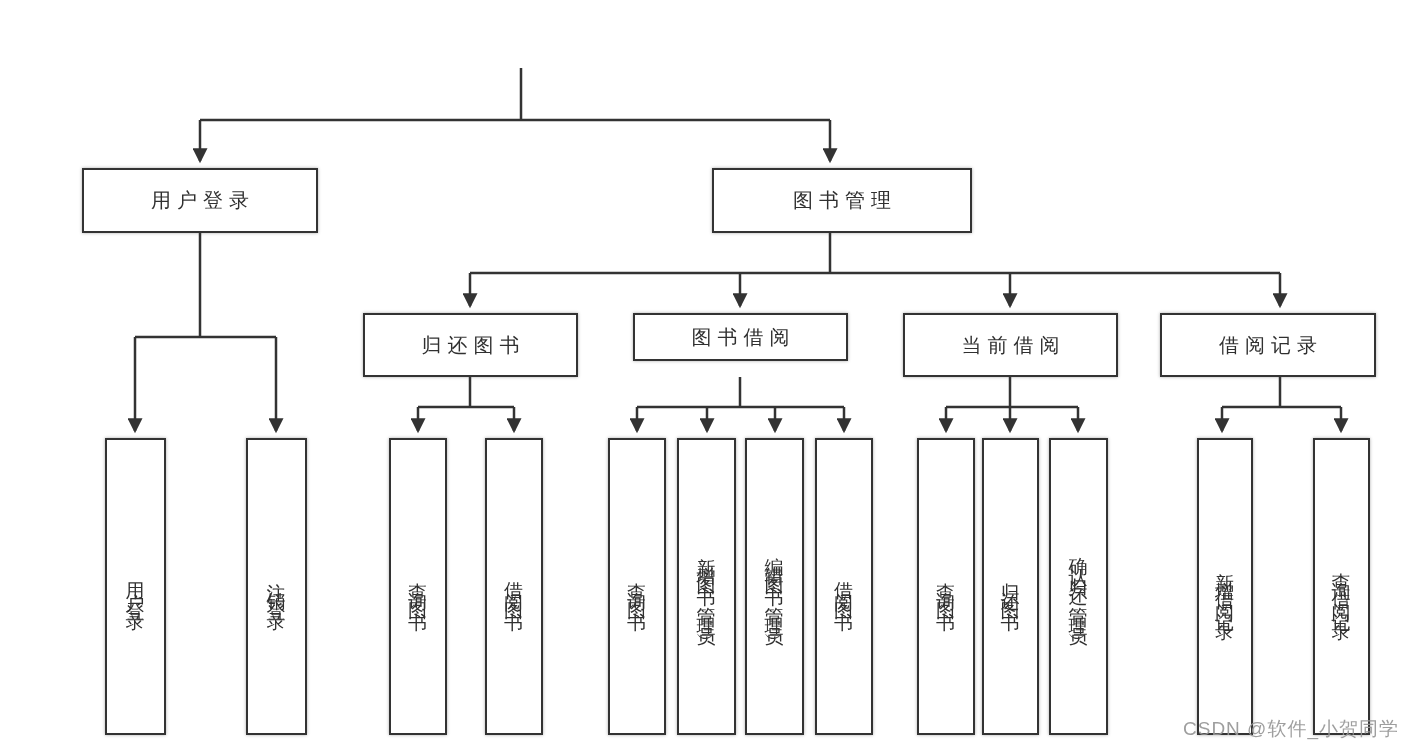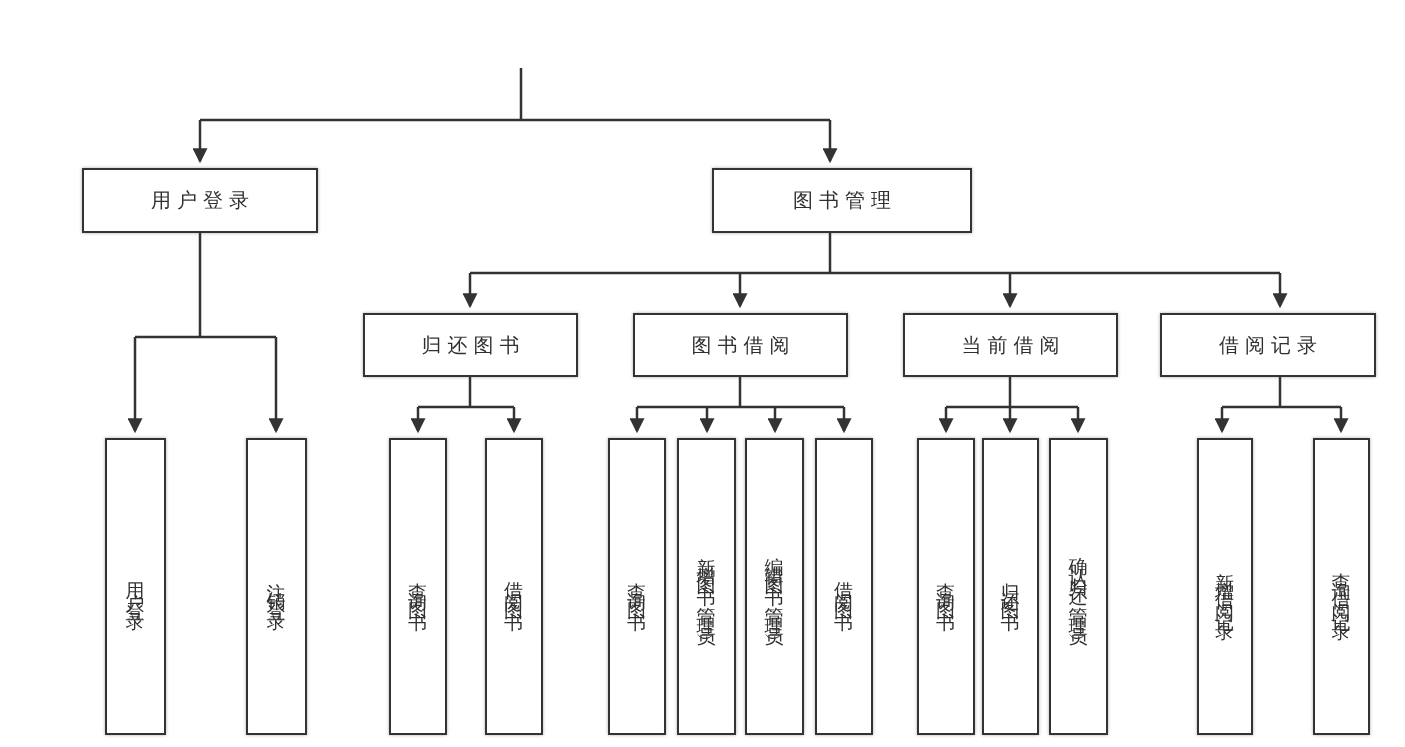--- a/index.html
+++ b/index.html
@@ -102,21 +102,21 @@
     <path class="wire" d="M1280,377 V407 M1222,407 H1341"></path>
     <line class="wire" x1="1222" y1="407" x2="1222" y2="431" marker-end="url(#arrow)"></line>
     <line class="wire" x1="1341" y1="407" x2="1341" y2="431" marker-end="url(#arrow)"></line>
   </svg>
 
 
   <div class="node h" style="left:82px; top:168px; width:236px; height:65px;">用户登录</div>
   <div class="node h" style="left:712px; top:168px; width:260px; height:65px;">图书管理</div>
 
   <div class="node h" style="left:363px; top:313px; width:215px; height:64px;">归还图书</div>
-  <div class="node h" style="left:633px; top:313px; width:215px; height:64px;">图书借阅</div>
+  <div class="node h" style="left:633px; top:313px; width:215px; height:48px;">图书借阅</div>
   <div class="node h" style="left:903px; top:313px; width:215px; height:64px;">当前借阅</div>
   <div class="node h" style="left:1160px; top:313px; width:216px; height:64px;">借阅记录</div>
 
   <div class="node v" style="left:105px; top:438px; width:61px; height:297px;">
     <span class="vtext">用户登录</span>
   </div>
   <div class="node v" style="left:246px; top:438px; width:61px; height:297px;">
     <span class="vtext">注销登录</span>
   </div>
 
@@ -150,14 +150,15 @@
     <span class="vtext">确认归还（管理员）</span>
   </div>
 
   <div class="node v" style="left:1197px; top:438px; width:56px; height:297px;">
     <span class="vtext">新增借阅记录</span>
   </div>
   <div class="node v" style="left:1313px; top:438px; width:57px; height:297px;">
     <span class="vtext">查询借阅记录</span>
   </div>
 
+  <div id="watermark">CSDN @软件_小贺同学</div>
 
 </div>
 
 </body></html>

